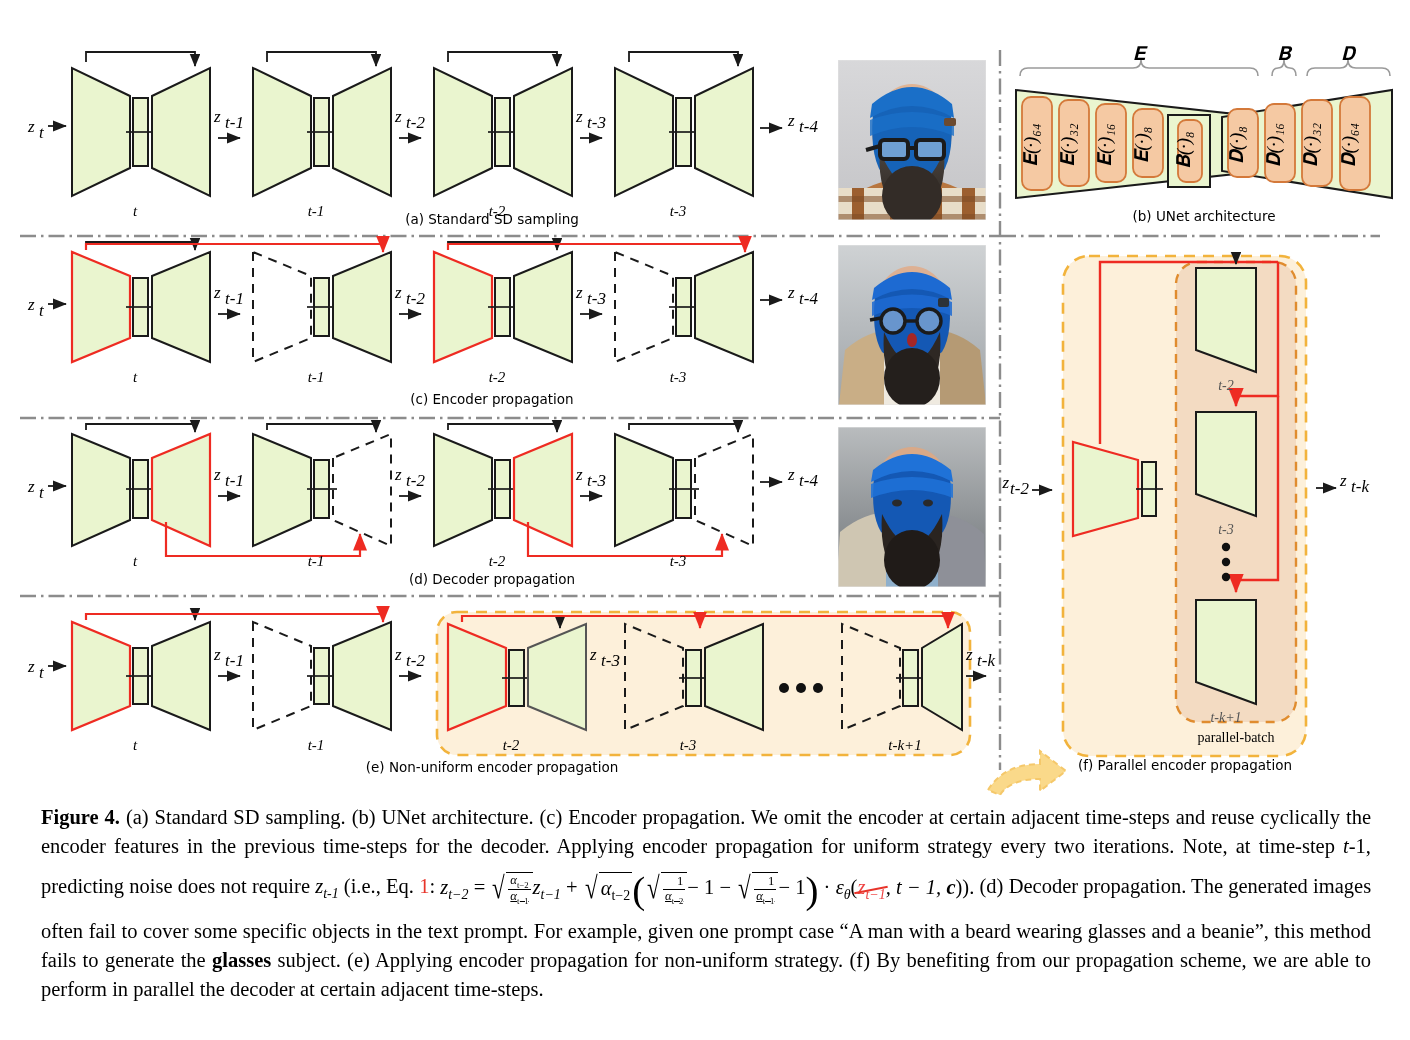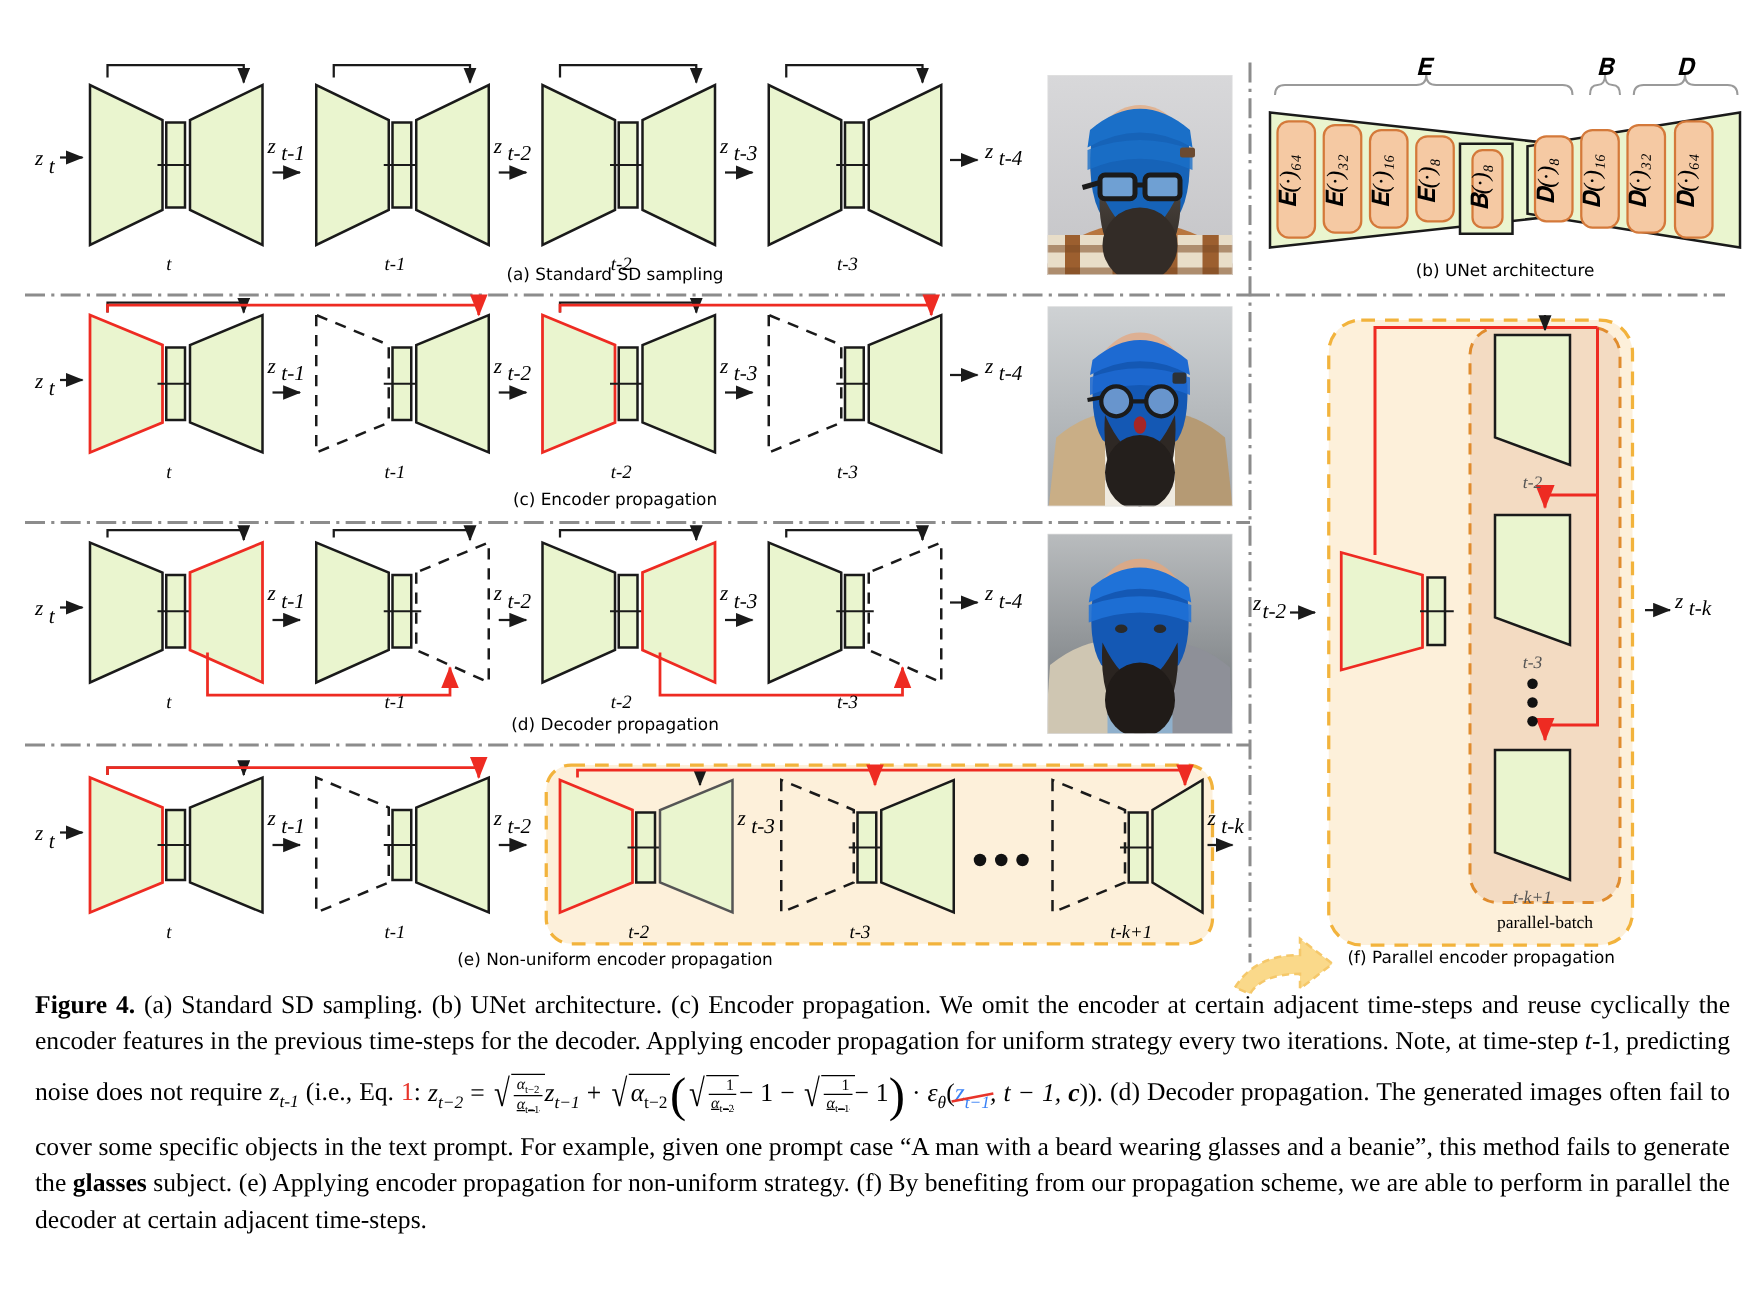--- a/index.html
+++ b/index.html
@@ -11,24 +11,24 @@
   .tl{font-family:"Liberation Serif",serif;font-style:italic;font-size:15px;fill:#000;}
   .zl{font-family:"Liberation Serif",serif;font-style:italic;font-size:17px;fill:#000;}
   .blk{font-family:"Liberation Serif",serif;font-style:italic;font-size:14px;fill:#555;}
   .pb{font-family:"Liberation Serif",serif;font-size:14px;fill:#000;}
   .cal{font-family:"Liberation Serif",serif;font-style:italic;font-size:19px;fill:#000;}
 
   
   #caption{position:absolute;left:28px;top:790px;width:1356px;
            font-family:"Liberation Serif",serif;font-size:20.5px;
            line-height:1.42;text-align:justify;color:#000;}
-  #caption p{margin:0;}
+  #caption p{margin:13px;}
   .mi{font-style:italic;}
   .red{color:#e8342a;}
-  .strike{position:relative;display:inline-block;color:#3b82f6;}
+  .strike{position:relative;display:inline-block;color:#ef4444;}
   .strike::after{content:"";position:absolute;left:-3px;right:-3px;top:52%;
                  height:2.2px;background:#e8342a;transform:rotate(-11deg);}
   .bold{font-weight:bold;}
   sub{font-size:.68em;}
   .frac{display:inline-block;vertical-align:middle;text-align:right;
         font-size:.62em;line-height:1.08;}
   .frac .num{display:block;border-bottom:1.1px solid #000;padding:0 2px;}
   .frac .den{display:block;padding:0 2px;text-decoration:underline;}
   .sqrt{display:inline-block;vertical-align:middle;white-space:nowrap;}
   .sqrt .rad{display:inline-block;vertical-align:middle;font-size:1.5em;

